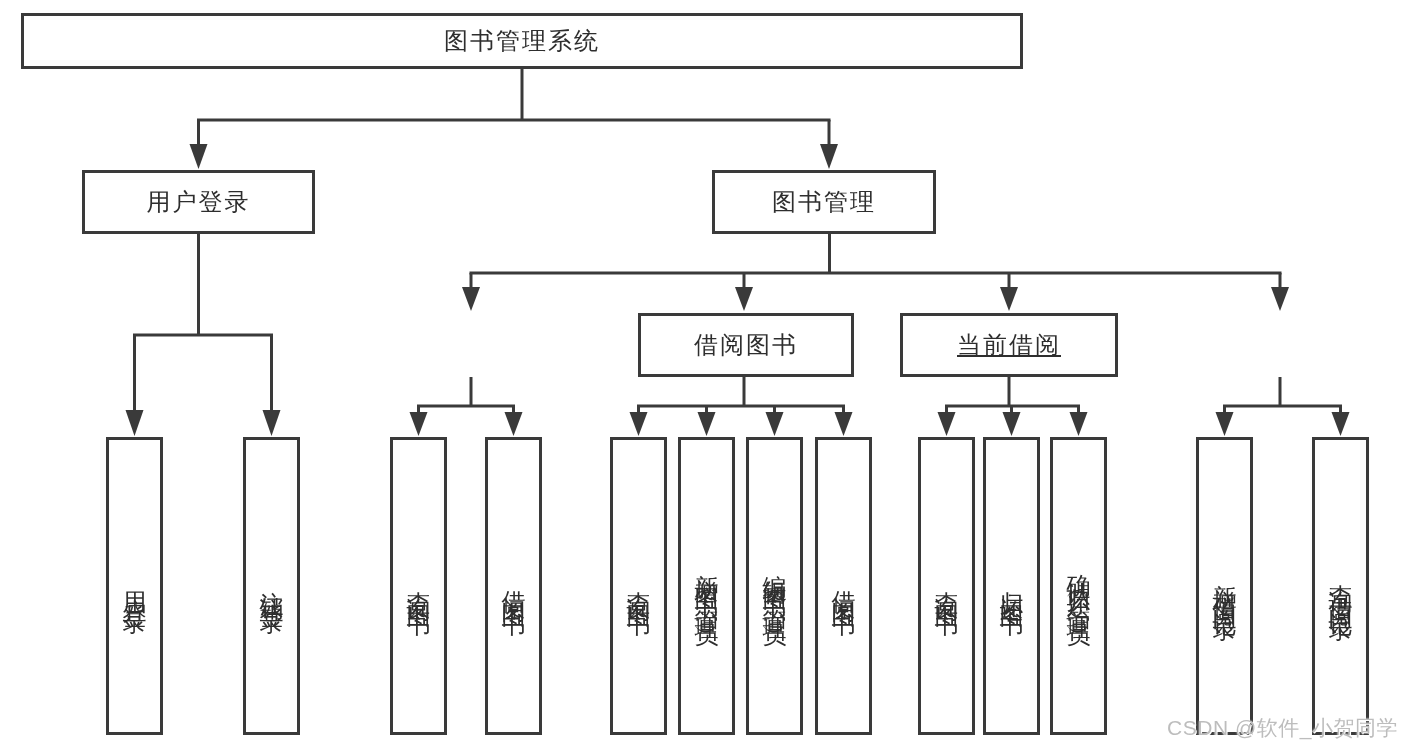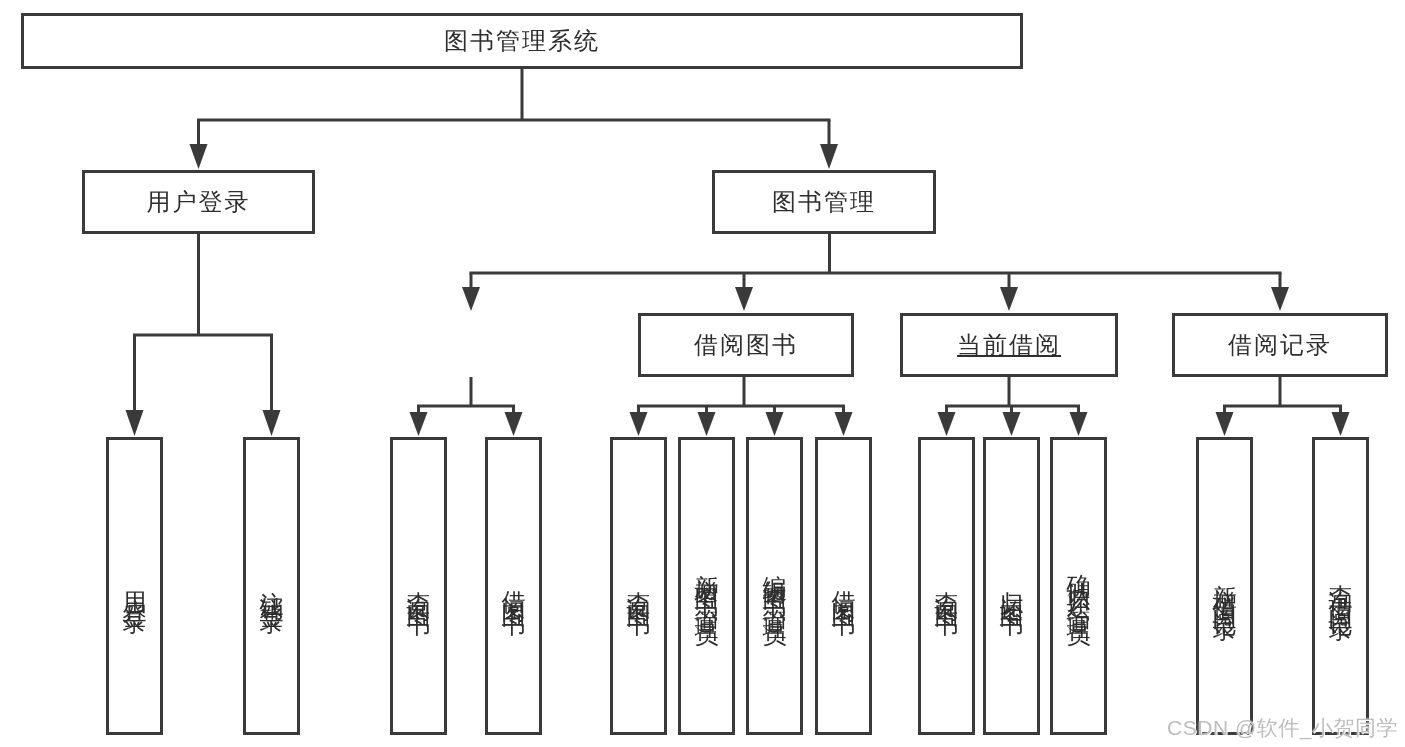--- a/index.html
+++ b/index.html
@@ -153,23 +153,20 @@
   <div class="node h" style="left:712px; top:170px; width:224px; height:64px;">
     <span>图书管理</span>
   </div>
 
   <div class="node h" style="left:638px; top:313px; width:216px; height:64px;">
     <span>借阅图书</span>
   </div>
   <div class="node h" style="left:900px; top:313px; width:218px; height:64px;text-decoration:underline;">
     <span>当前借阅</span>
   </div>
-  <div class="node h" style="left:1172px; top:313px; width:216px; height:64px;">
-    <span>借阅记录</span>
-  </div>
 
   <div class="node v" style="left:106px; top:437px; width:57px; height:298px;">
     <span>用户登录</span>
   </div>
   <div class="node v" style="left:243px; top:437px; width:57px; height:298px;">
     <span>注销登录</span>
   </div>
 
   <div class="node v" style="left:390px; top:437px; width:57px; height:298px;">
     <span>查询图书</span>

